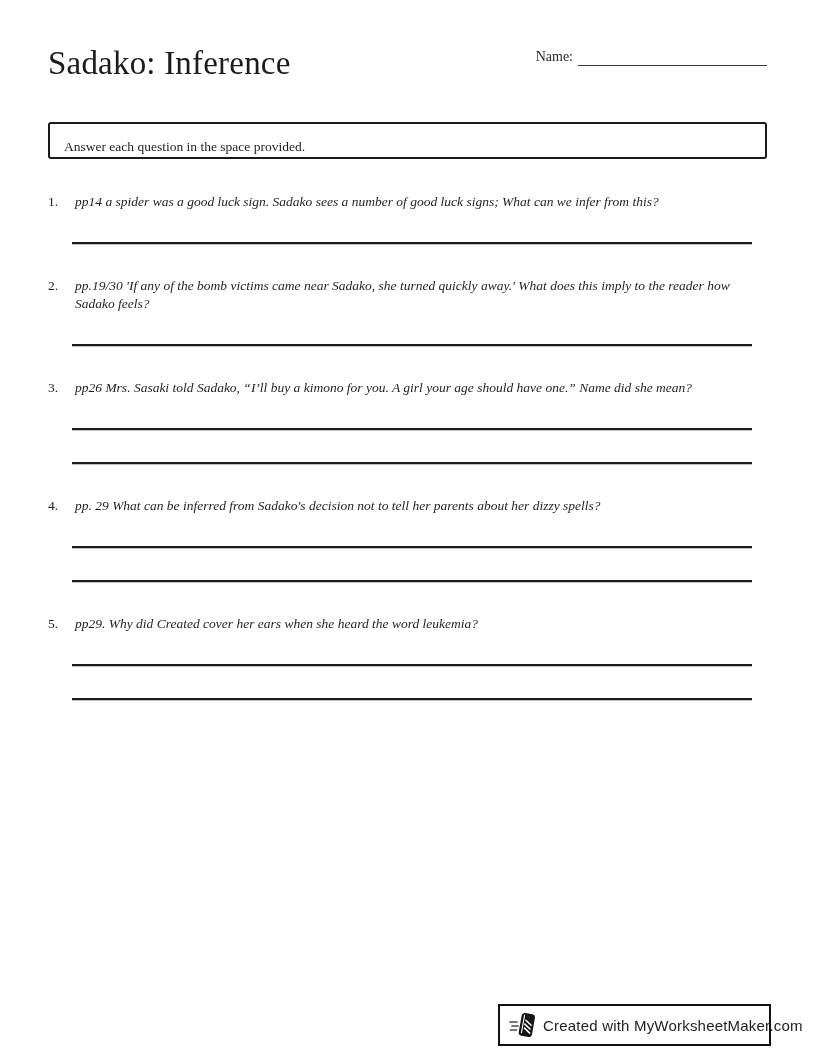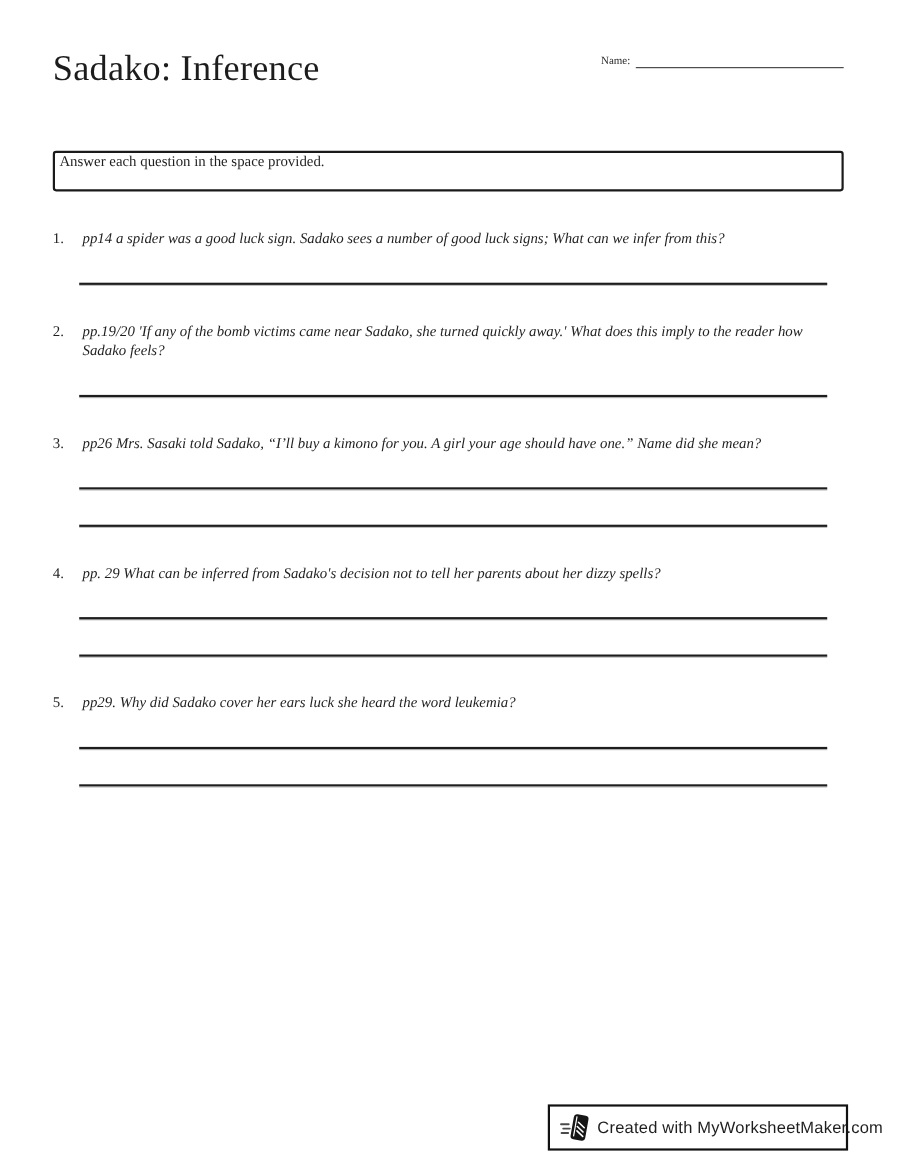--- a/index.html
+++ b/index.html
@@ -27,39 +27,39 @@
     color: #1c1c1c;
     letter-spacing: 0.2px;
   }
   .name-area {
     display: flex;
     align-items: flex-end;
     gap: 5px;
     margin-top: 5px;
   }
   .name-label {
-    font-size: 10px;
+    font-size: 14px;
     color: #2a2a2a;
     padding-bottom: 1px;
   }
   .name-line {
     width: 189px;
     height: 13px;
     border-bottom: 1.5px solid #3a3a3a;
   }
 
   
   .instructions-box {
-    margin-top: 55px;
+    margin-top: 40px;
     height: 37px;
     border: 2px solid #1a1a1a;
     border-radius: 3px;
     display: flex;
-    align-items: flex-start;
-    padding-left: 4px;
+    align-items: flex-end;
+    padding-left: 14px;
     padding-bottom: 2px;
   }
   .instructions-text { font-size: 13.5px; color: #1f1f1f; }
 
   
   .questions { }
   .question { }
   .question:first-child { margin-top: 34px; }
   .question + .question { margin-top: 33px; }
   .q-row { display: flex; }
@@ -133,21 +133,21 @@
           <span class="q-num">1.</span>
           <span class="q-text">pp14 a spider was a good luck sign. Sadako sees a number of good luck signs; What can we infer from this?</span>
         </div>
         <div class="answer-lines">
           <div class="answer-line"></div>
         </div>
       </div>
       <div class="question">
         <div class="q-row">
           <span class="q-num">2.</span>
-          <span class="q-text">pp.19/20 'If any of the bomb victims came near Sadako, she turned quickly away.' What does this imply to the reader how Sadako feels?</span>
+          <span class="q-text">pp.19/30 'If any of the bomb victims came near Sadako, she turned quickly away.' What does this imply to the reader how Sadako feels?</span>
         </div>
         <div class="answer-lines">
           <div class="answer-line"></div>
         </div>
       </div>
       <div class="question">
         <div class="q-row">
           <span class="q-num">3.</span>
           <span class="q-text">pp26 Mrs. Sasaki told Sadako, “I’ll buy a kimono for you. A girl your age should have one.” Name did she mean?</span>
         </div>
@@ -162,21 +162,21 @@
           <span class="q-text">pp. 29 What can be inferred from Sadako's decision not to tell her parents about her dizzy spells?</span>
         </div>
         <div class="answer-lines">
           <div class="answer-line"></div>
           <div class="answer-line"></div>
         </div>
       </div>
       <div class="question">
         <div class="q-row">
           <span class="q-num">5.</span>
-          <span class="q-text">pp29. Why did Sadako cover her ears luck she heard the word leukemia?</span>
+          <span class="q-text">pp29. Why did Created cover her ears when she heard the word leukemia?</span>
         </div>
         <div class="answer-lines">
           <div class="answer-line"></div>
           <div class="answer-line"></div>
         </div>
       </div>
     </div>
 
 </div>
 

